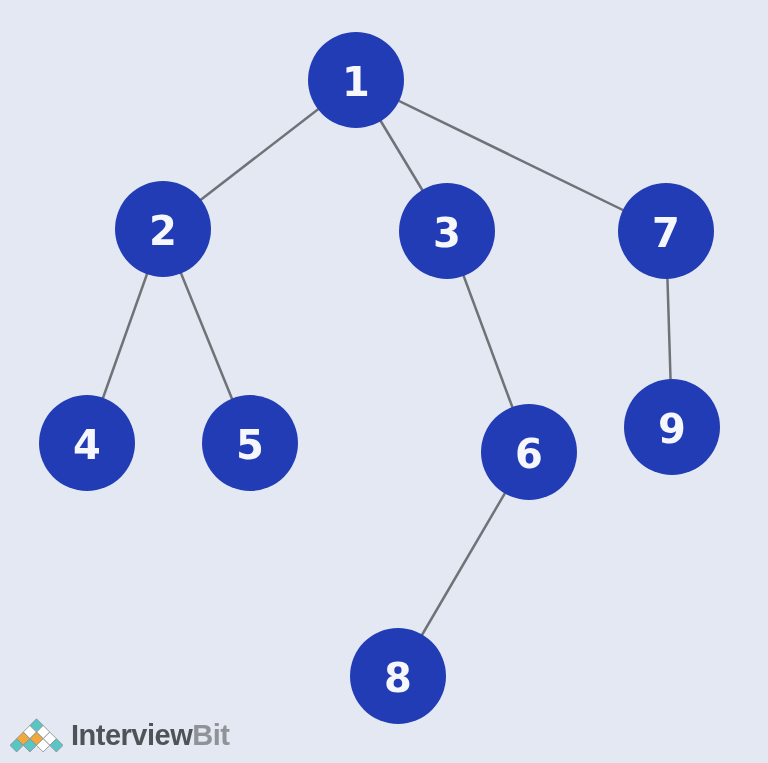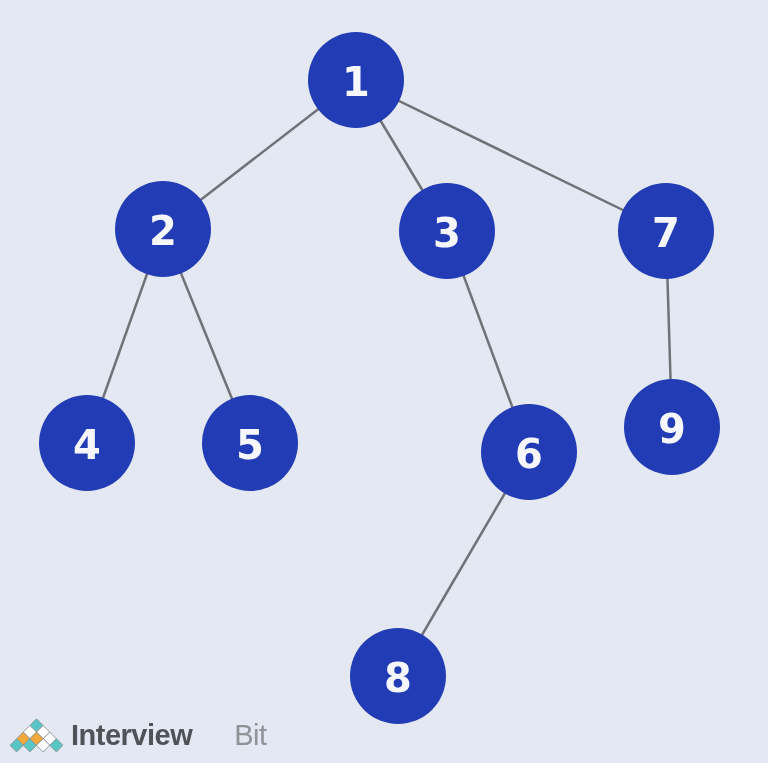--- a/index.html
+++ b/index.html
@@ -40,22 +40,21 @@
     font-size: 29px;
     letter-spacing: -0.5px;
     line-height: 46px;
     white-space: nowrap;
   }
   .wordmark .bold-part {
     font-weight: 700;
     margin-top: 44px;
   }
   .wordmark .light-part {
-    font-weight: 400;
-    margin-left: 42px;
+    font-weight: 700;
   }
 </style>
 </head>
 <body style="background: rgb(228, 232, 242);">
 
 <svg id="graph-svg" width="768" height="763" viewBox="0 0 768 763" xmlns="http://www.w3.org/2000/svg">
     <line x1="356" y1="80" x2="163" y2="229" stroke="#6F7277" stroke-width="2.5"></line>
     <line x1="356" y1="80" x2="447" y2="231" stroke="#6F7277" stroke-width="2.5"></line>
     <line x1="356" y1="80" x2="666" y2="231" stroke="#6F7277" stroke-width="2.5"></line>
     <line x1="163" y1="229" x2="87" y2="443" stroke="#6F7277" stroke-width="2.5"></line>

